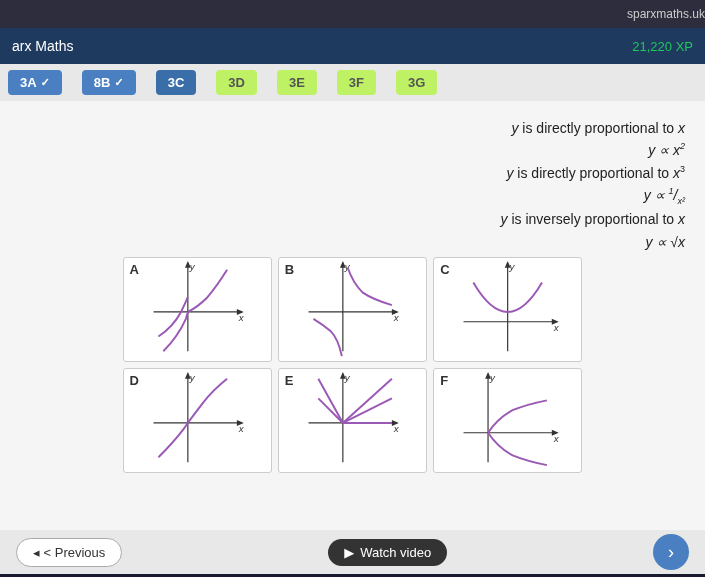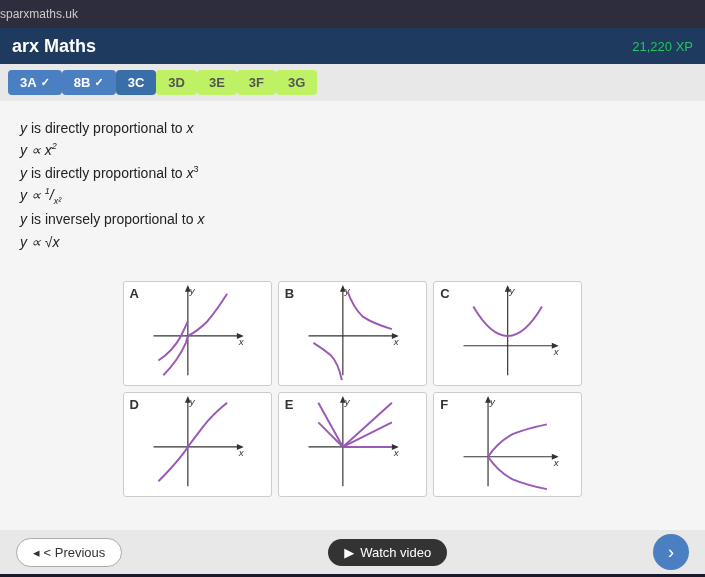--- a/index.html
+++ b/index.html
@@ -11,51 +11,51 @@
       overflow: hidden;
       position: relative;
     }
 
     
     .browser-bar {
       background: #2d2d3d;
       height: 28px;
       display: flex;
       align-items: center;
-      justify-content: flex-start;
+      justify-content: flex-end;
       color: #ccc;
       font-size: 12px;
     }
 
     
     .app-header {
       background: #1e3a5f;
       height: 36px;
       display: flex;
       align-items: center;
       justify-content: space-between;
       padding: 0 12px;
     }
     .app-title {
       color: white;
-      font-size: 18px;
-      font-weight: bold;
+      font-size: 14px;
+      font-weight: normal;
     }
     .xp-display {
       color: #22c55e;
       font-size: 13px;
     }
 
     
     .tab-nav {
       background: #e8e8e8;
       display: flex;
       align-items: center;
       padding: 6px 8px;
-      gap: 0;
+      gap: 20px;
     }
     .tab {
       padding: 5px 12px;
       border-radius: 4px;
       font-size: 13px;
       font-weight: bold;
       cursor: pointer;
       border: none;
       background: #d0d0d0;
       color: #333;
@@ -81,22 +81,22 @@
 
     
     .main-content {
       background: #f5f5f5;
       padding: 16px 20px 12px 20px;
       height: calc(577px - 28px - 36px - 40px - 44px);
     }
 
     
     .question-text {
-      text-align: left;
-      margin-bottom: 28px;
+      text-align: right;
+      margin-bottom: 4px;
     }
     .question-text p {
       font-size: 14px;
       color: #222;
       line-height: 1.6;
     }
     .math-formula {
       font-style: italic;
       font-size: 14px;
     }

